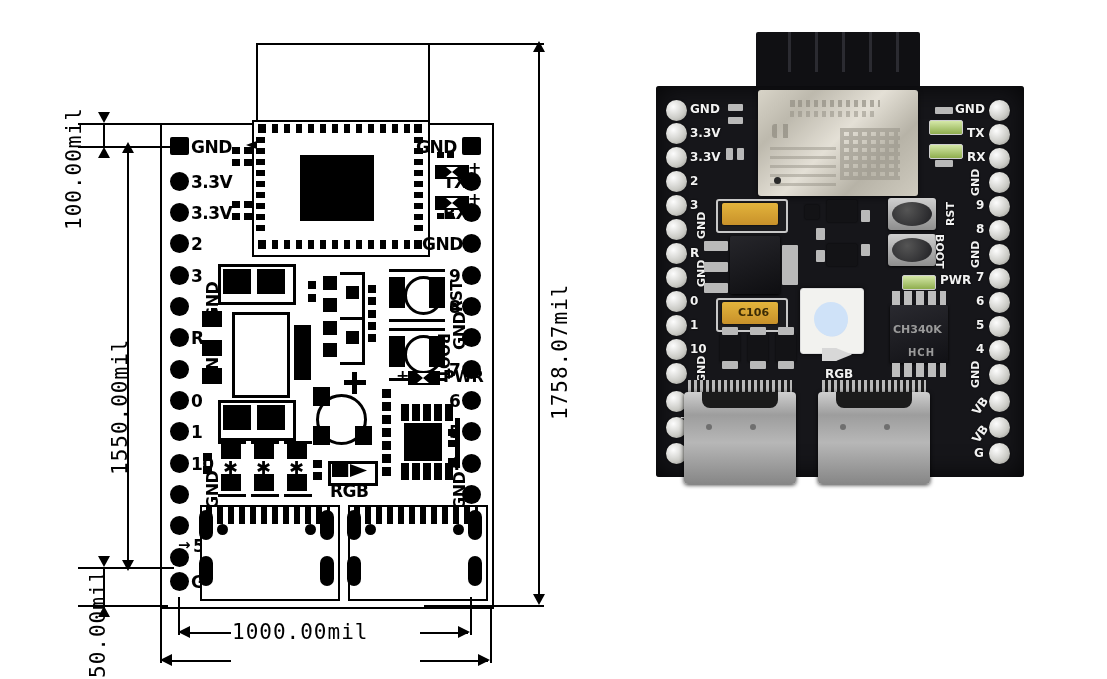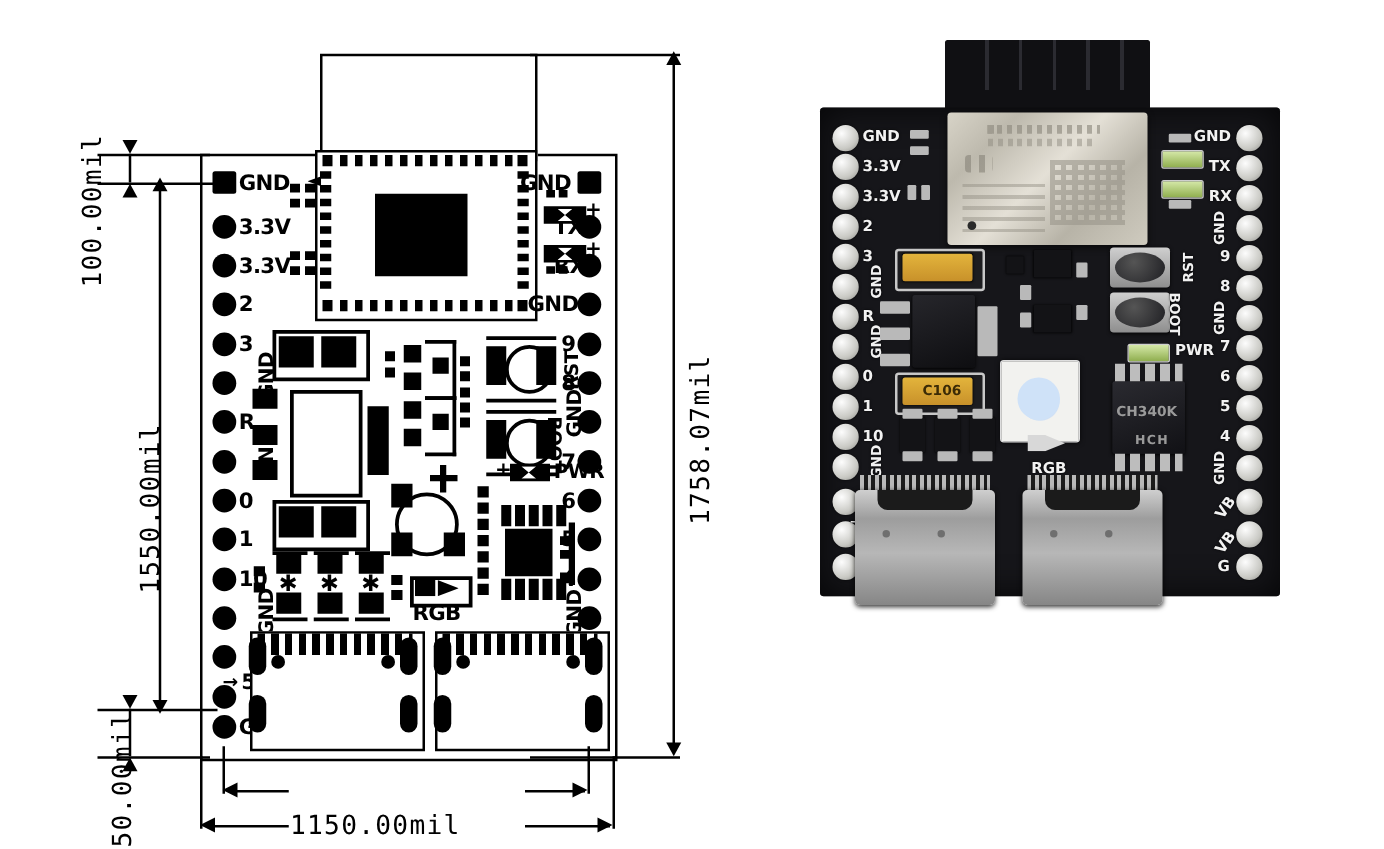--- a/index.html
+++ b/index.html
@@ -374,28 +374,28 @@
     <div class="arrowU" style="left:533px;top:41px;"></div>
     <div class="arrowD" style="left:533px;top:594px;"></div>
     <div class="dim dimv" style="left:548px;top:420px;">1758.07mil</div>
 
     <div class="lineV" style="left:178px;top:597px;height:38px;"></div>
     <div class="lineV" style="left:470px;top:597px;height:38px;"></div>
     <div class="lineH" style="left:183px;top:632px;width:48px;"></div>
     <div class="lineH" style="left:420px;top:632px;width:48px;"></div>
     <div class="arrowL" style="left:178px;top:626px;"></div>
     <div class="arrowR" style="left:458px;top:626px;"></div>
+    <div class="dim" style="left:232px;top:620px;">1000.00mil</div>
 
     <div class="lineV" style="left:160px;top:605px;height:58px;"></div>
     <div class="lineV" style="left:490px;top:605px;height:58px;"></div>
     <div class="lineH" style="left:165px;top:660px;width:66px;"></div>
     <div class="lineH" style="left:420px;top:660px;width:68px;"></div>
     <div class="arrowL" style="left:160px;top:654px;"></div>
     <div class="arrowR" style="left:478px;top:654px;"></div>
-    <div class="dim" style="left:232px;top:648px;">1150.00mil</div>
   </div>
 
   <div id="photo">
 
     <div class="ant" style="left:116px;top:32px;width:164px;height:62px;"></div>
     <div class="abs" style="left:124px;top:32px;width:148px;height:40px;
          background:repeating-linear-gradient(90deg,transparent 0 24px,#2b2b31 24px 27px);"></div>
 
     <div class="pcb" style="left:16px;top:86px;width:368px;height:391px;"></div>
 

